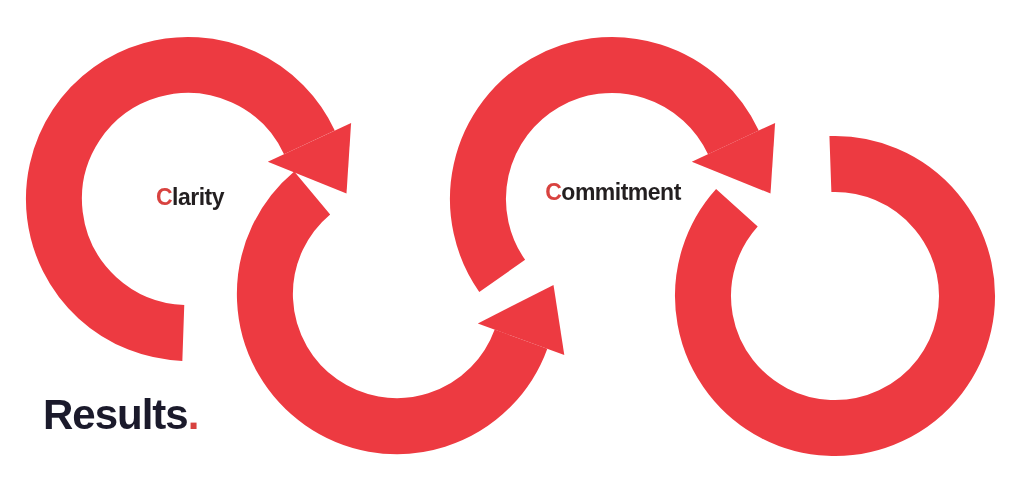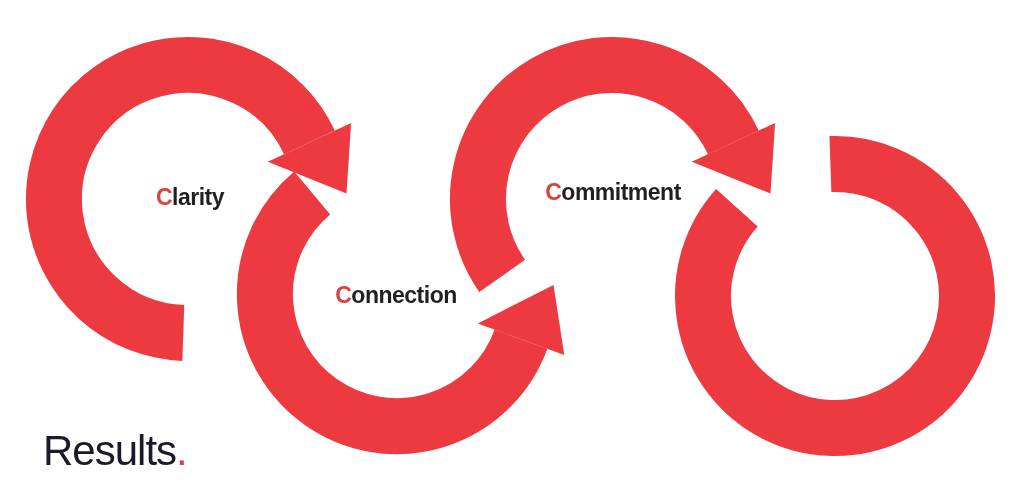--- a/index.html
+++ b/index.html
@@ -24,23 +24,23 @@
     transform: translate(-50%, -50%);
     font-size: 23px;
     font-weight: 700;
     letter-spacing: -0.5px;
     white-space: nowrap;
     color: #231f20;
   }
   .step-label .initial { color: #d8423f; }
   .logo {
     position: absolute;
-    left: 43px; top: 430px;
+    left: 43px; top: 394px;
     font-size: 42px;
-    font-weight: 400;
+    font-weight: 700;
     letter-spacing: -1px;
     line-height: 1;
     color: #1b1a2b;
     white-space: nowrap;
   }
   .logo .period { color: #d8423f; }
 </style>
 </head>
 <body>
 
@@ -53,23 +53,20 @@
       <polygon points="564.3,354.9 477.8,323.4 553.5,285.0" fill="#ed3a41"></polygon>
       <path d="M 502.2 275.9 A 134 134 0 1 1 733.4 142.4" fill="none" stroke="#ed3a41" stroke-width="56"></path>
       <polygon points="775.1,122.9 691.8,161.8 770.5,193.5" fill="#ed3a41"></polygon>
       <path d="M 830.4 164.1 A 132 132 0 1 1 736.9 207.7" fill="none" stroke="#ed3a41" stroke-width="56"></path>
     </svg>
 
   <div class="step-label" style="left:190px; top:197px;">
     <span class="initial">C</span><span>larity</span>
   </div>
 
-  <div class="step-label" style="left:396px; top:295px;">
-    <span class="initial">C</span><span>onnection</span>
-  </div>
 
   <div class="step-label" style="left:613px; top:192px;">
     <span class="initial">C</span><span>ommitment</span>
   </div>
 
 
   <div class="logo">
     <span>Results</span><span class="period">.</span>
   </div>
 

